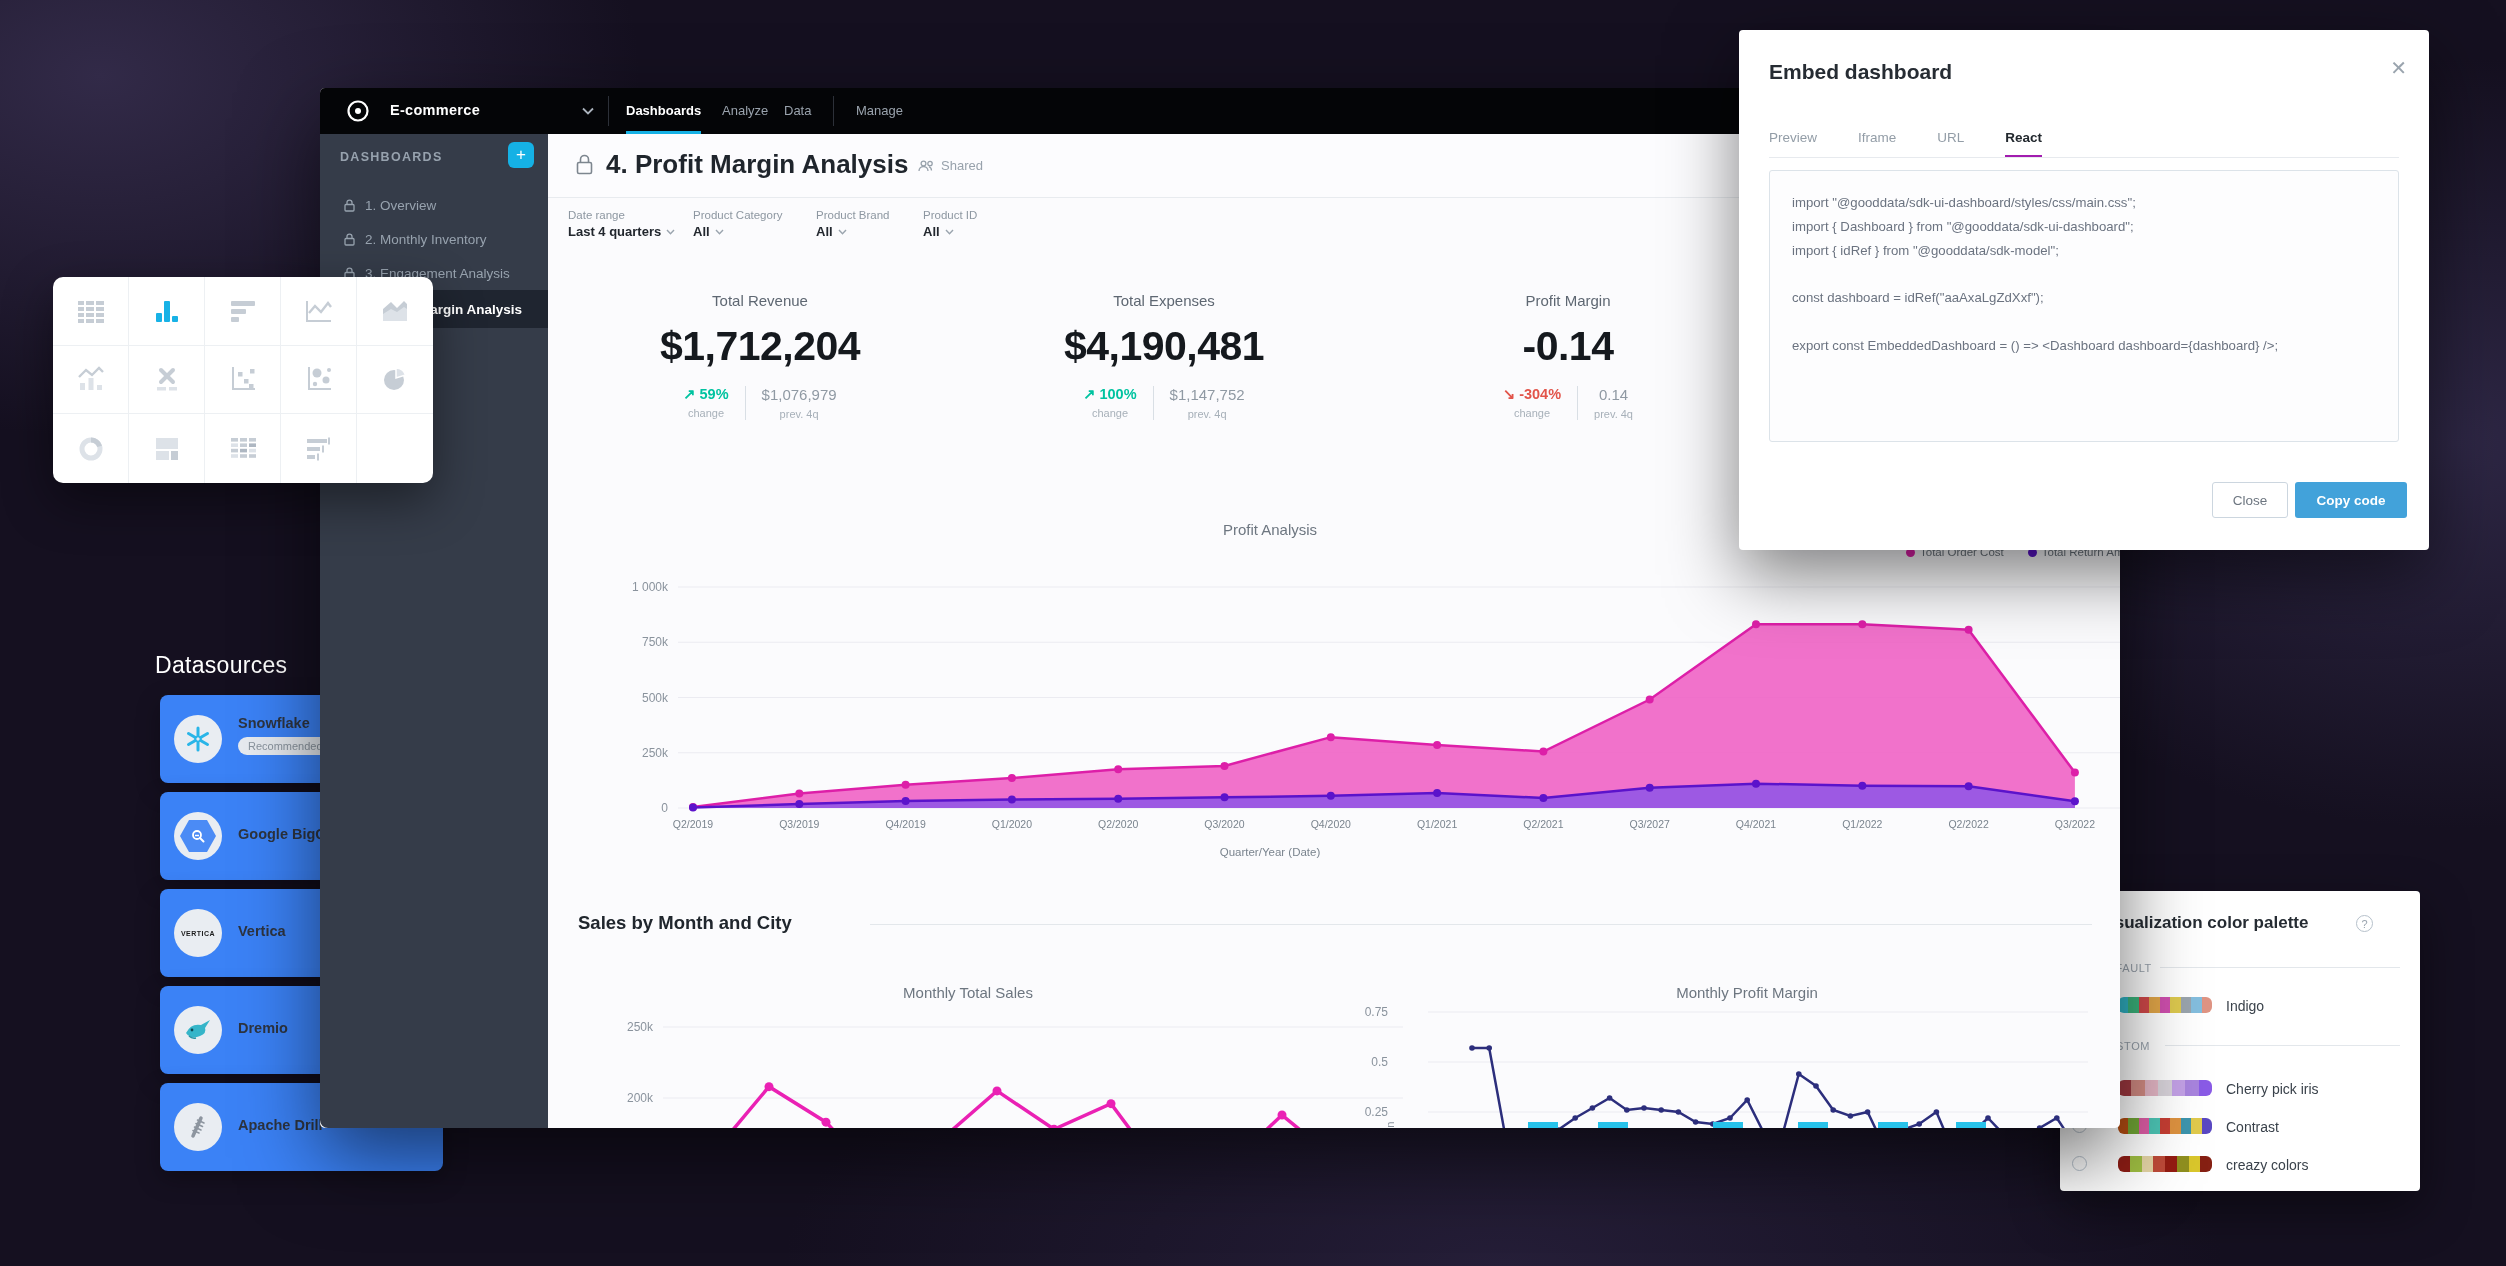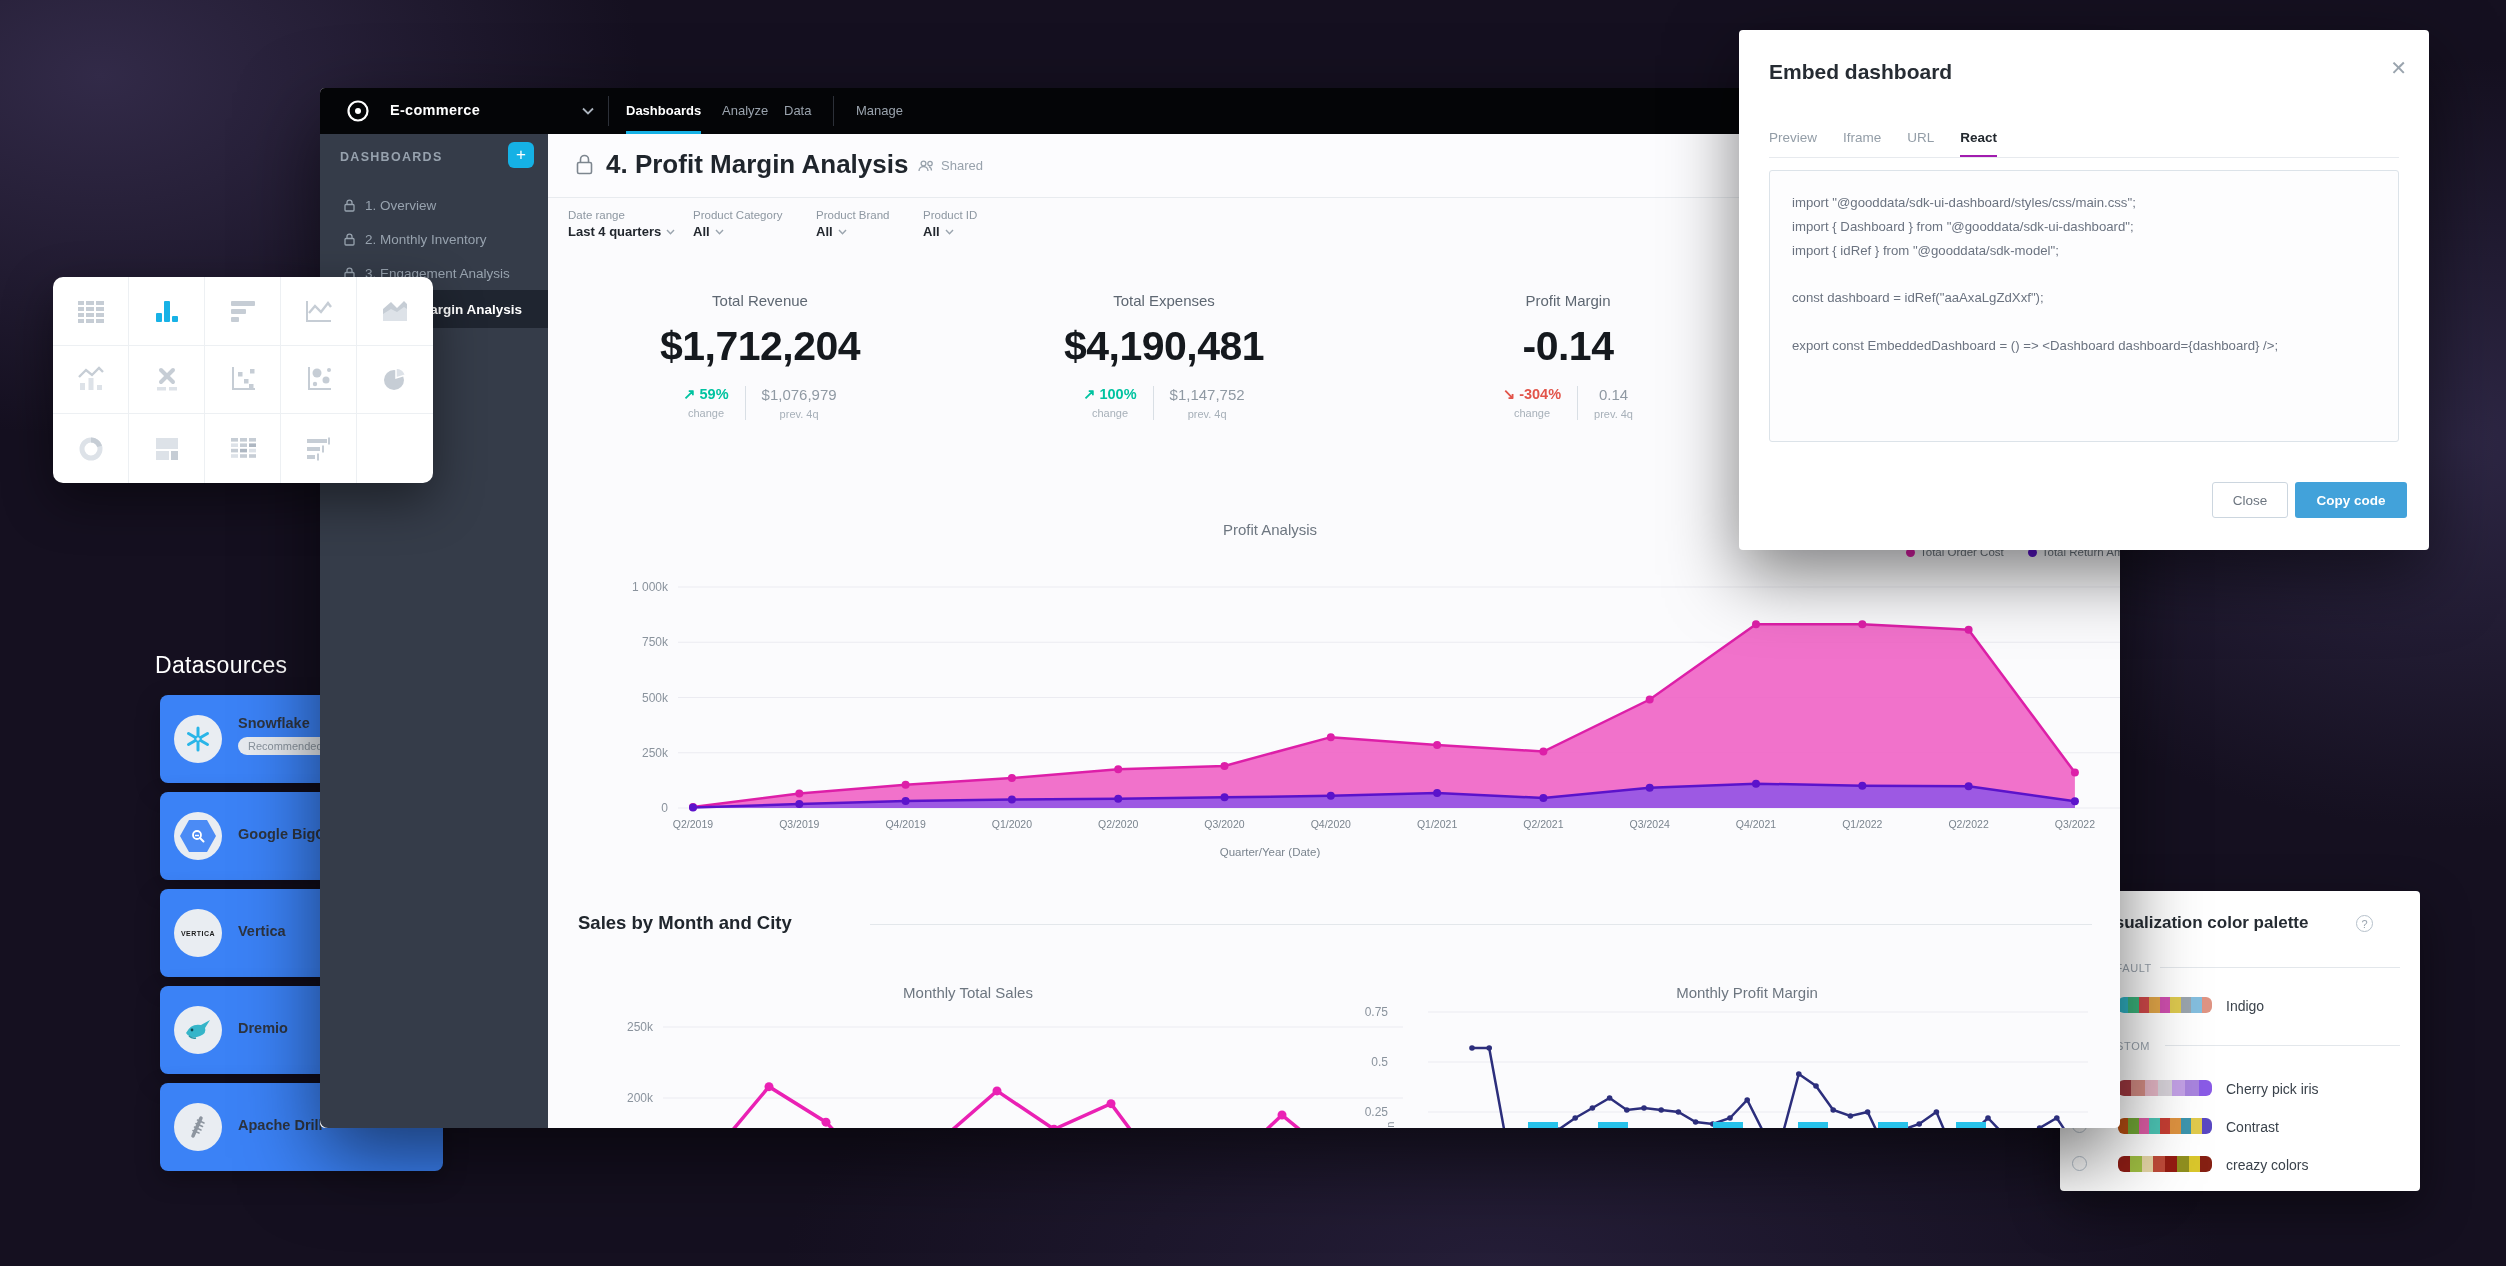--- a/index.html
+++ b/index.html
@@ -72,21 +72,21 @@
   .rot-label { position:absolute; writing-mode:vertical-rl; transform:rotate(180deg);
     font-size:11px; color:#8a939d; height:100px; }
   .section-head { position:absolute; left:30px; top:778px; font-size:18.5px; font-weight:bold; color:#20262d; }
   .section-line { position:absolute; left:322px; top:790px; right:28px; height:1px; background:#e3e7eb; }
 
   
   .modal { left:1739px; top:30px; width:690px; height:520px; background:#fff; border-radius:4px;
     box-shadow:0 25px 70px rgba(0,0,0,.5); z-index:30; }
   .m-title { position:absolute; left:30px; top:30px; font-size:21px; color:#262c33; }
   .m-close { position:absolute; right:22px; top:26px; font-size:20px; color:#9aa4ae; cursor:pointer; }
-  .m-tabs { position:absolute; left:30px; top:100px; display:flex; gap:26px; font-size:13.5px;text-align:center; }
+  .m-tabs { position:absolute; left:30px; top:100px; display:flex; gap:41px; font-size:13.5px;text-align:center; }
   .m-tab { color:#939da7; cursor:pointer; padding-bottom:10px; }
   .m-tab.active { color:#22282e; font-weight:bold; border-bottom:3px solid #a21caf; }
   .m-divider { position:absolute; left:30px; right:30px; top:127px; height:1px; background:#e7eaee; }
   .code-box { position:absolute; left:30px; top:140px; width:630px; height:272px; background:#fdfdfe;
     border:1px solid #dce3e9; border-radius:3px; padding:20px 22px; font-size:13.2px; line-height:1.8;
     color:#6b7380; white-space:pre-wrap; overflow:hidden; }
   .m-btn { position:absolute; top:452px; height:36px; border-radius:3px; font-size:13.5px;
     display:flex; align-items:center; justify-content:center; cursor:pointer; }
   .btn-close { right:141px; width:76px; background:#fff; border:1px solid #ccd6df; color:#6d7680; }
   .btn-copy { right:22px; width:112px; background:#42a2da; color:#fff; font-weight:bold; }
@@ -492,21 +492,21 @@
     <div class="xlabels" id="pa-xlabels" style="position:absolute; left:130px; top:684px; width:1442px; height:16px">
         <span style="left: 15px;">Q2/2019</span>
         <span style="left: 121.3px;">Q3/2019</span>
         <span style="left: 227.6px;">Q4/2019</span>
         <span style="left: 333.9px;">Q1/2020</span>
         <span style="left: 440.2px;">Q2/2020</span>
         <span style="left: 546.5px;">Q3/2020</span>
         <span style="left: 652.8px;">Q4/2020</span>
         <span style="left: 759.1px;">Q1/2021</span>
         <span style="left: 865.4px;">Q2/2021</span>
-        <span style="left: 971.7px;">Q3/2024</span>
+        <span style="left: 971.7px;">Q3/2027</span>
         <span style="left: 1078px;">Q4/2021</span>
         <span style="left: 1184.3px;">Q1/2022</span>
         <span style="left: 1290.6px;">Q2/2022</span>
         <span style="left: 1396.9px;">Q3/2022</span>
       </div>
     <div class="axis-title">Quarter/Year (Date)</div>
 
     <div class="section-head">Sales by Month and City</div>
     <div class="section-line"></div>
 

